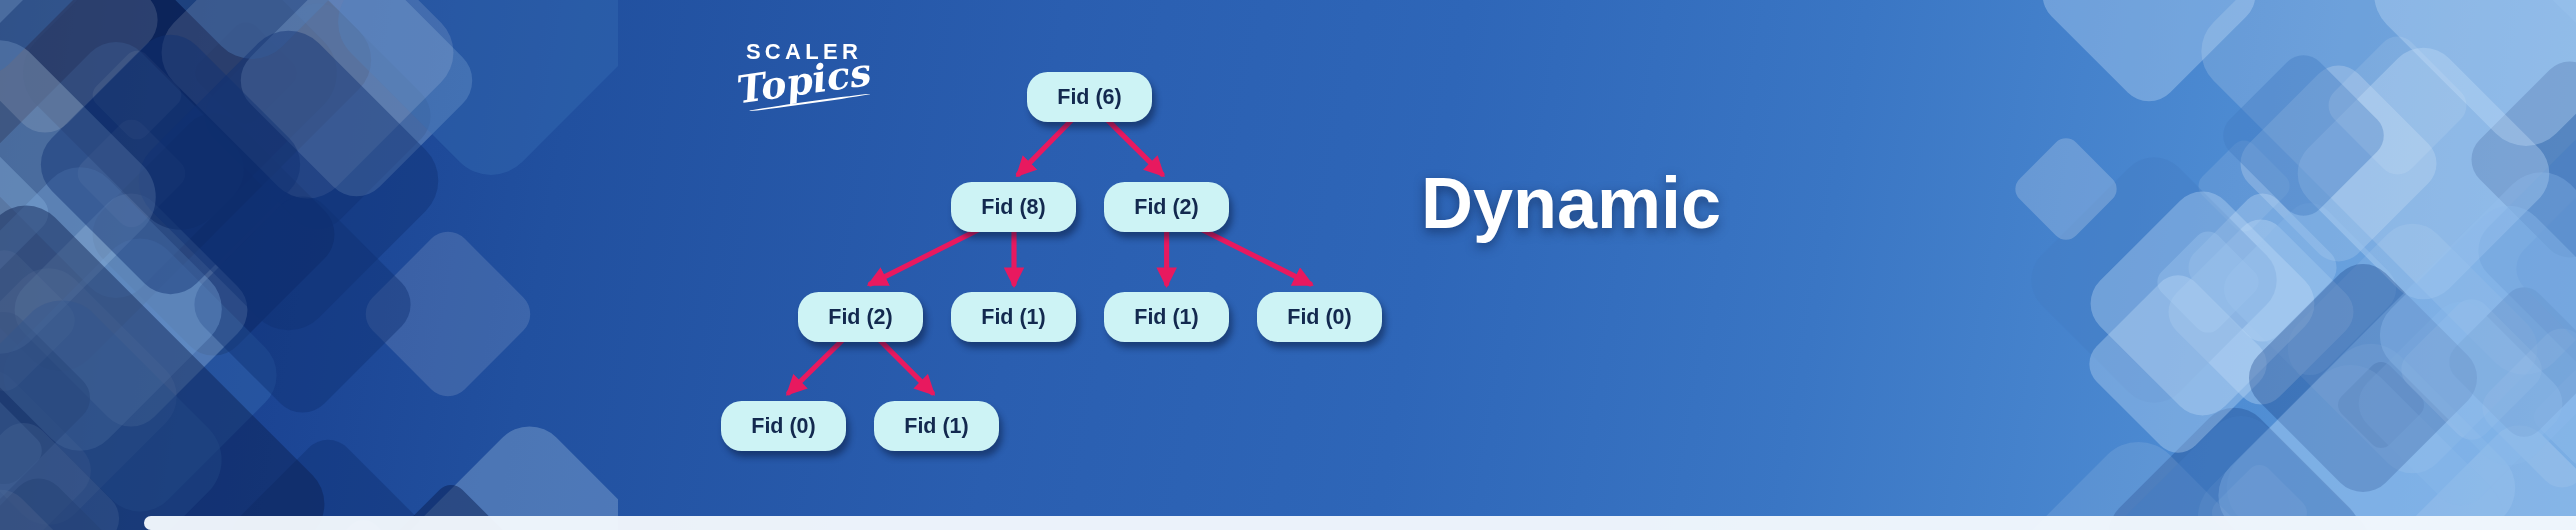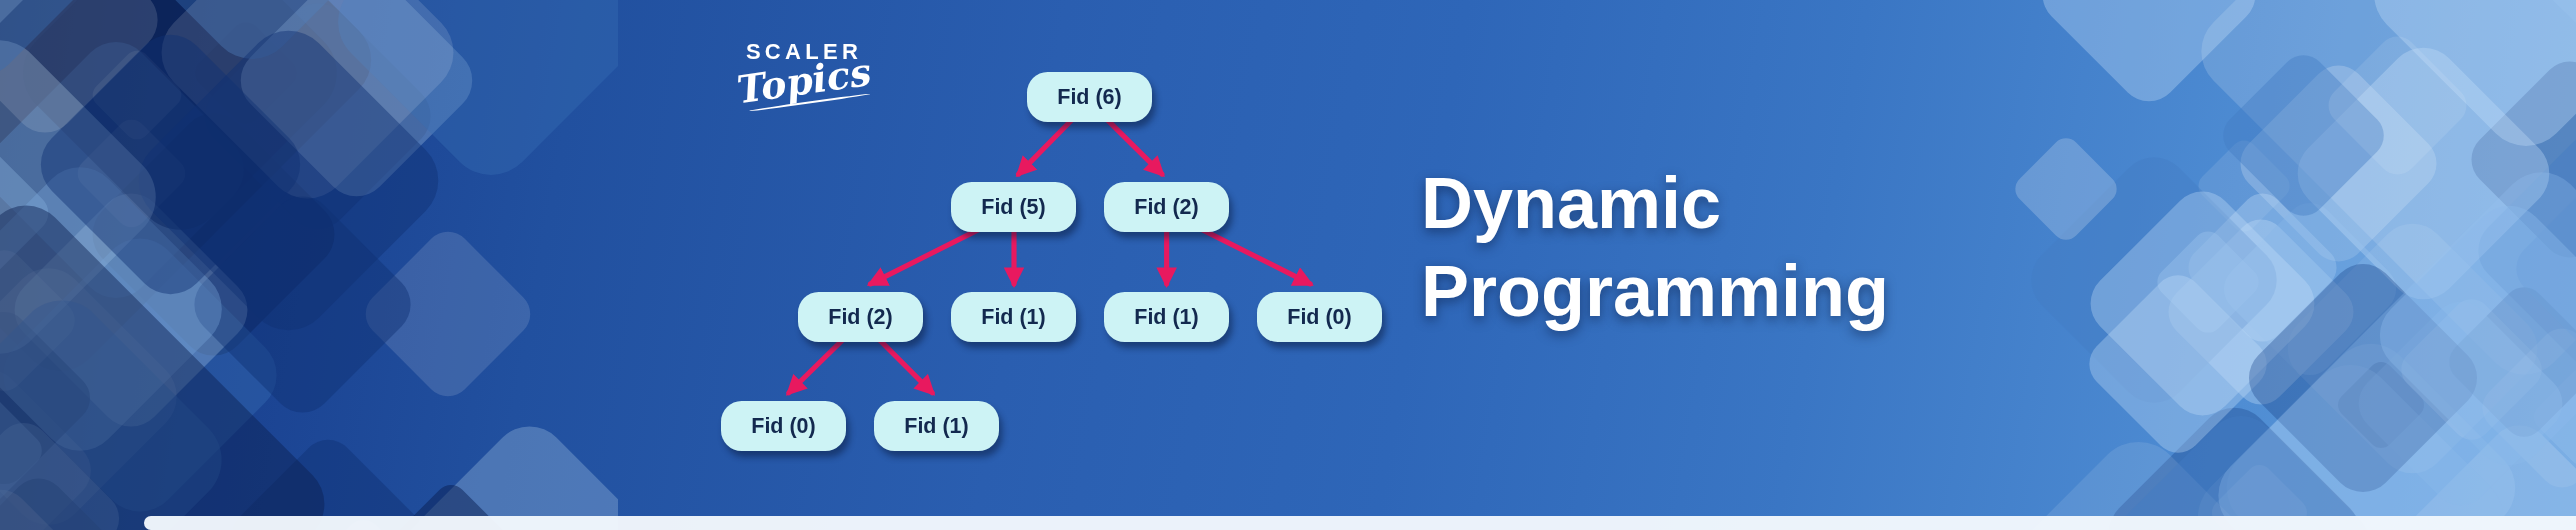--- a/index.html
+++ b/index.html
@@ -169,26 +169,26 @@
       <line x1="1181" y1="247" x2="1013.68" y2="331" stroke="#e8195f" stroke-width="6" stroke-linecap="round" marker-end="url(#arrowhead)"></line>
       <line x1="1181" y1="247" x2="1181" y2="331" stroke="#e8195f" stroke-width="6" stroke-linecap="round" marker-end="url(#arrowhead)"></line>
       <line x1="1359" y1="247" x2="1359" y2="331" stroke="#e8195f" stroke-width="6" stroke-linecap="round" marker-end="url(#arrowhead)"></line>
       <line x1="1359" y1="247" x2="1526.32" y2="331" stroke="#e8195f" stroke-width="6" stroke-linecap="round" marker-end="url(#arrowhead)"></line>
       <line x1="1003" y1="375" x2="918.4" y2="458" stroke="#e8195f" stroke-width="6" stroke-linecap="round" marker-end="url(#arrowhead)"></line>
       <line x1="1003" y1="375" x2="1085.72" y2="458" stroke="#e8195f" stroke-width="6" stroke-linecap="round" marker-end="url(#arrowhead)"></line>
     </svg>
 
   <div class="tree-nodes" id="tree-nodes">
       <div class="tree-node" style="left: 1027px; top: 72px; background: rgb(205, 243, 245); color: rgb(19, 41, 79);">Fid (6)</div>
-      <div class="tree-node" style="left: 951px; top: 182px; background: rgb(205, 243, 245); color: rgb(19, 41, 79);">Fid (5)</div>
+      <div class="tree-node" style="left: 951px; top: 182px; background: rgb(205, 243, 245); color: rgb(19, 41, 79);">Fid (8)</div>
       <div class="tree-node" style="left: 1104px; top: 182px; background: rgb(205, 243, 245); color: rgb(19, 41, 79);">Fid (2)</div>
       <div class="tree-node" style="left: 798px; top: 292px; background: rgb(205, 243, 245); color: rgb(19, 41, 79);">Fid (2)</div>
       <div class="tree-node" style="left: 951px; top: 292px; background: rgb(205, 243, 245); color: rgb(19, 41, 79);">Fid (1)</div>
       <div class="tree-node" style="left: 1104px; top: 292px; background: rgb(205, 243, 245); color: rgb(19, 41, 79);">Fid (1)</div>
       <div class="tree-node" style="left: 1257px; top: 292px; background: rgb(205, 243, 245); color: rgb(19, 41, 79);">Fid (0)</div>
       <div class="tree-node" style="left: 721px; top: 401px; background: rgb(205, 243, 245); color: rgb(19, 41, 79);">Fid (0)</div>
       <div class="tree-node" style="left: 874px; top: 401px; background: rgb(205, 243, 245); color: rgb(19, 41, 79);">Fid (1)</div>
     </div>
 
-  <h1 class="title"><span>Dynamic</span><br><span>Programming</span></h1>
+  <h1 class="title"><span>Dynamic</span><br></h1>
 
 </div>
 
 
 </body></html>

